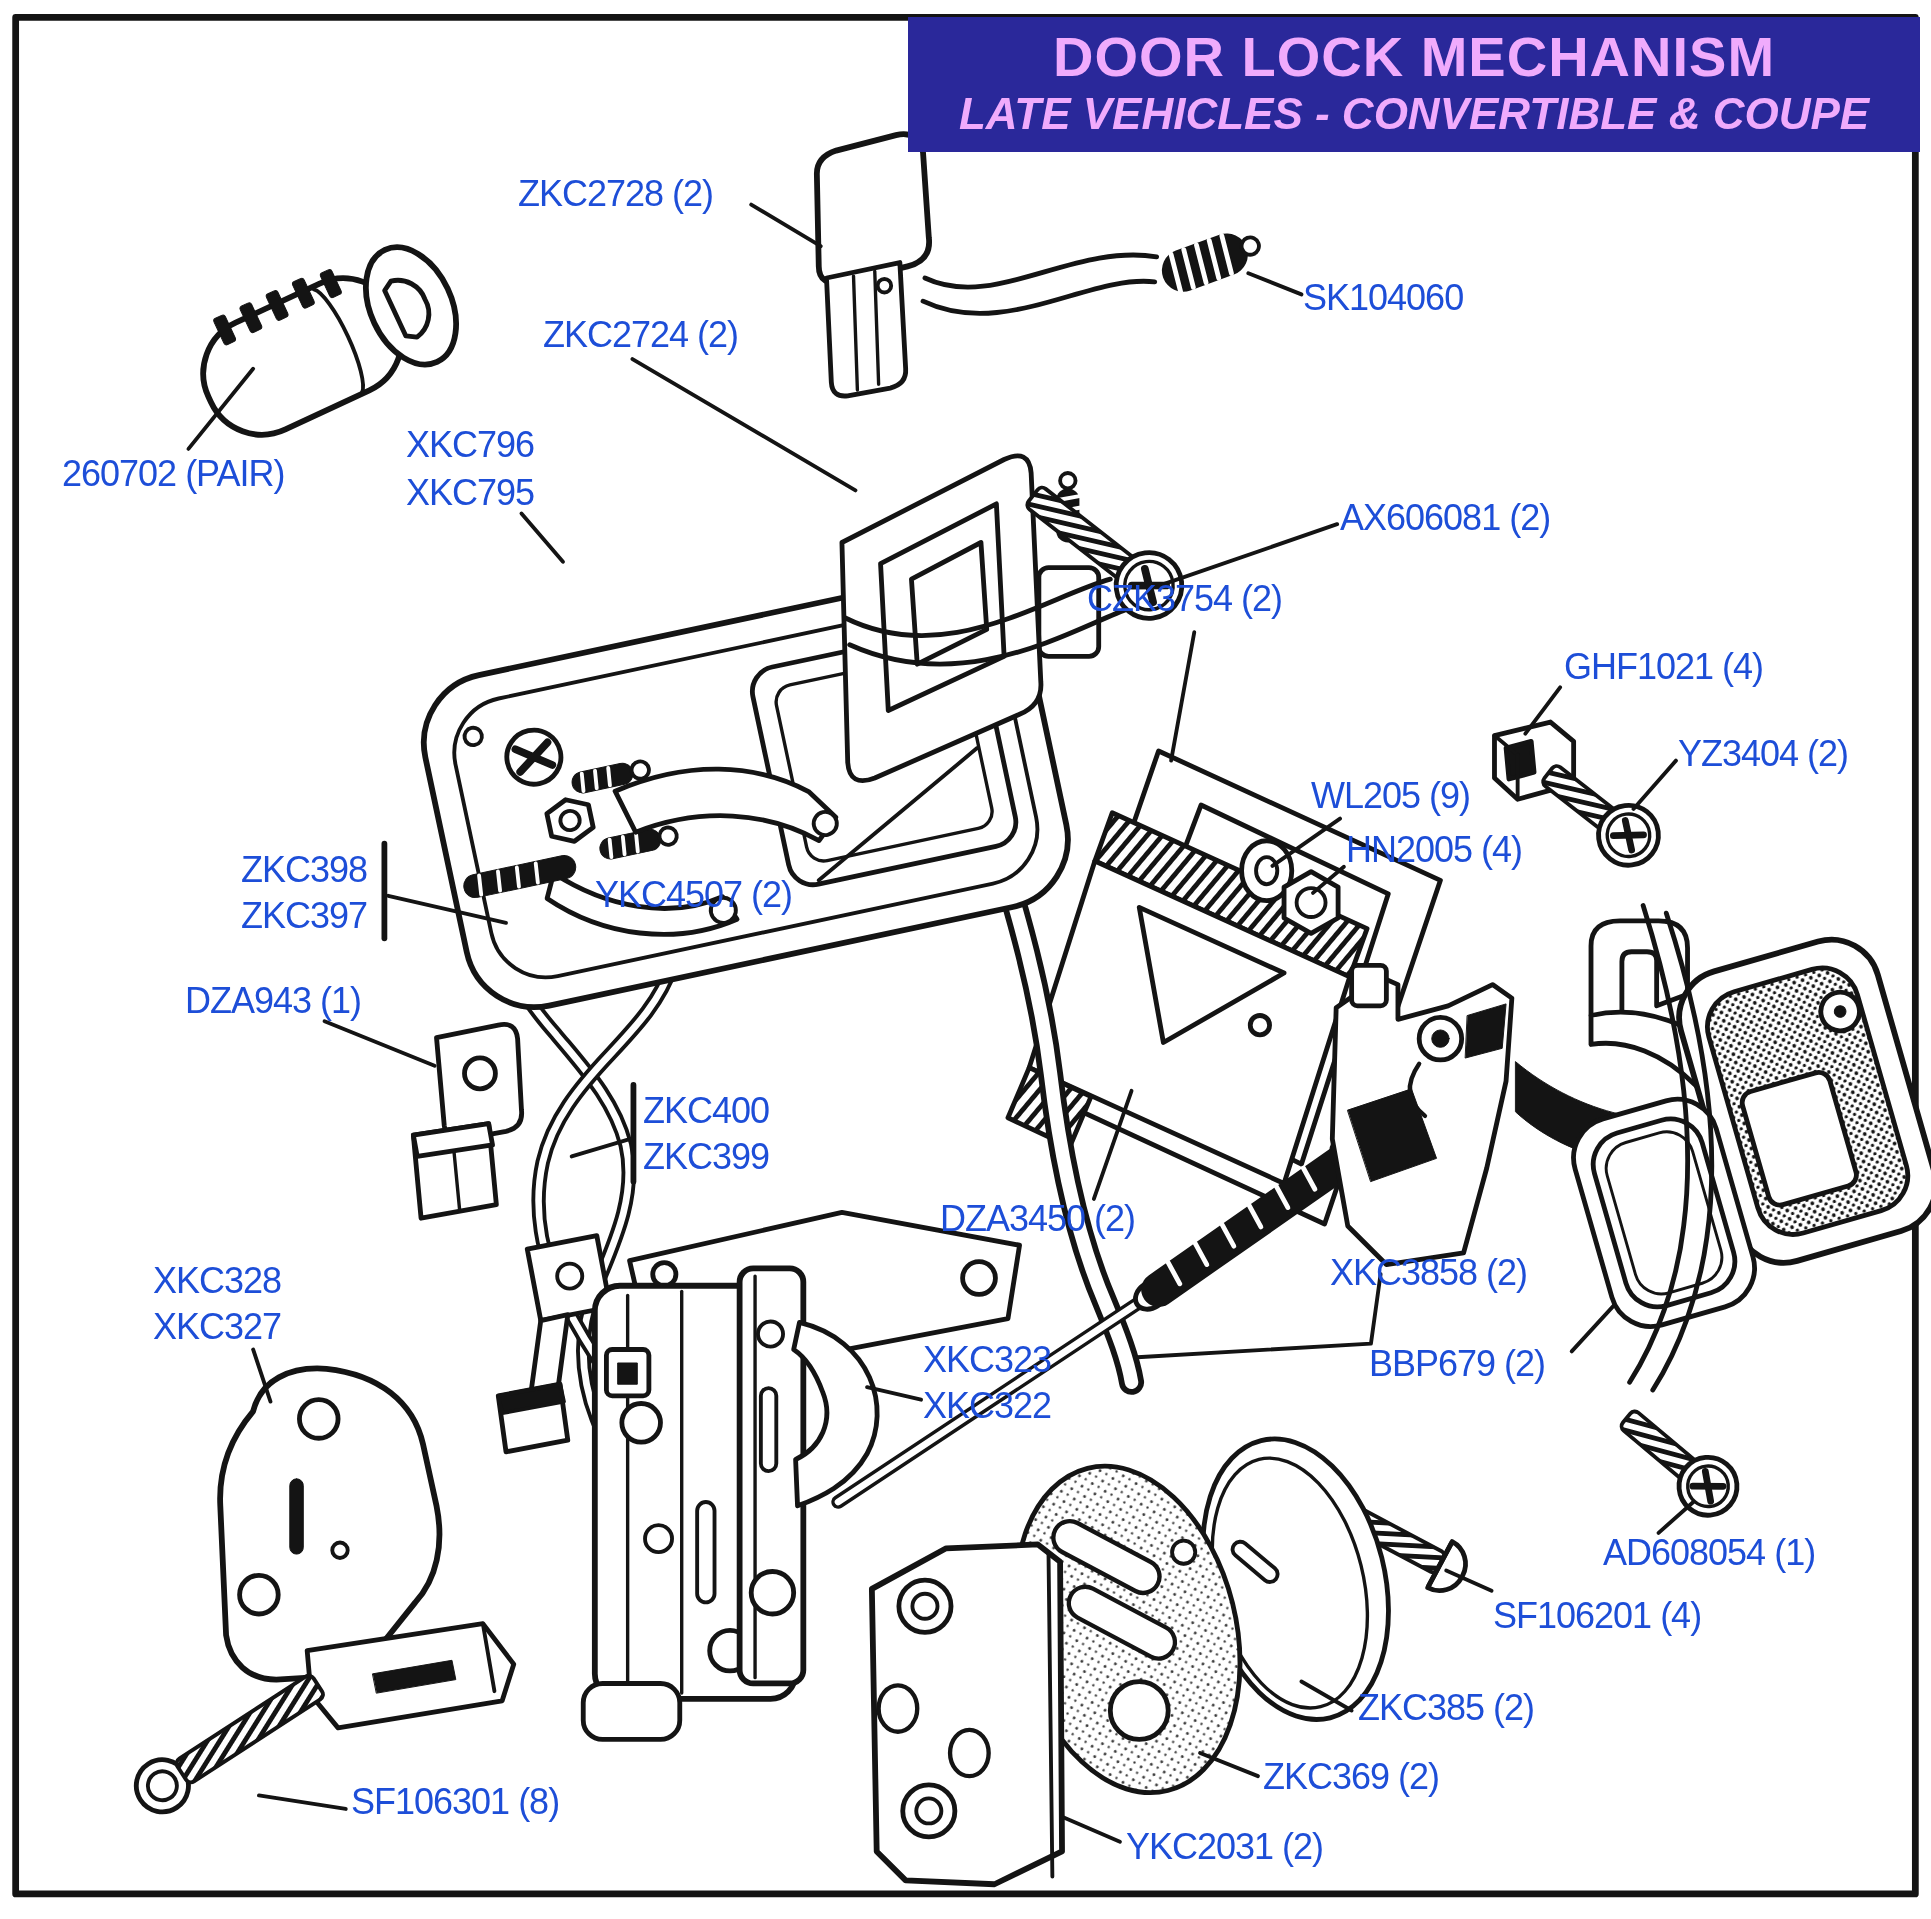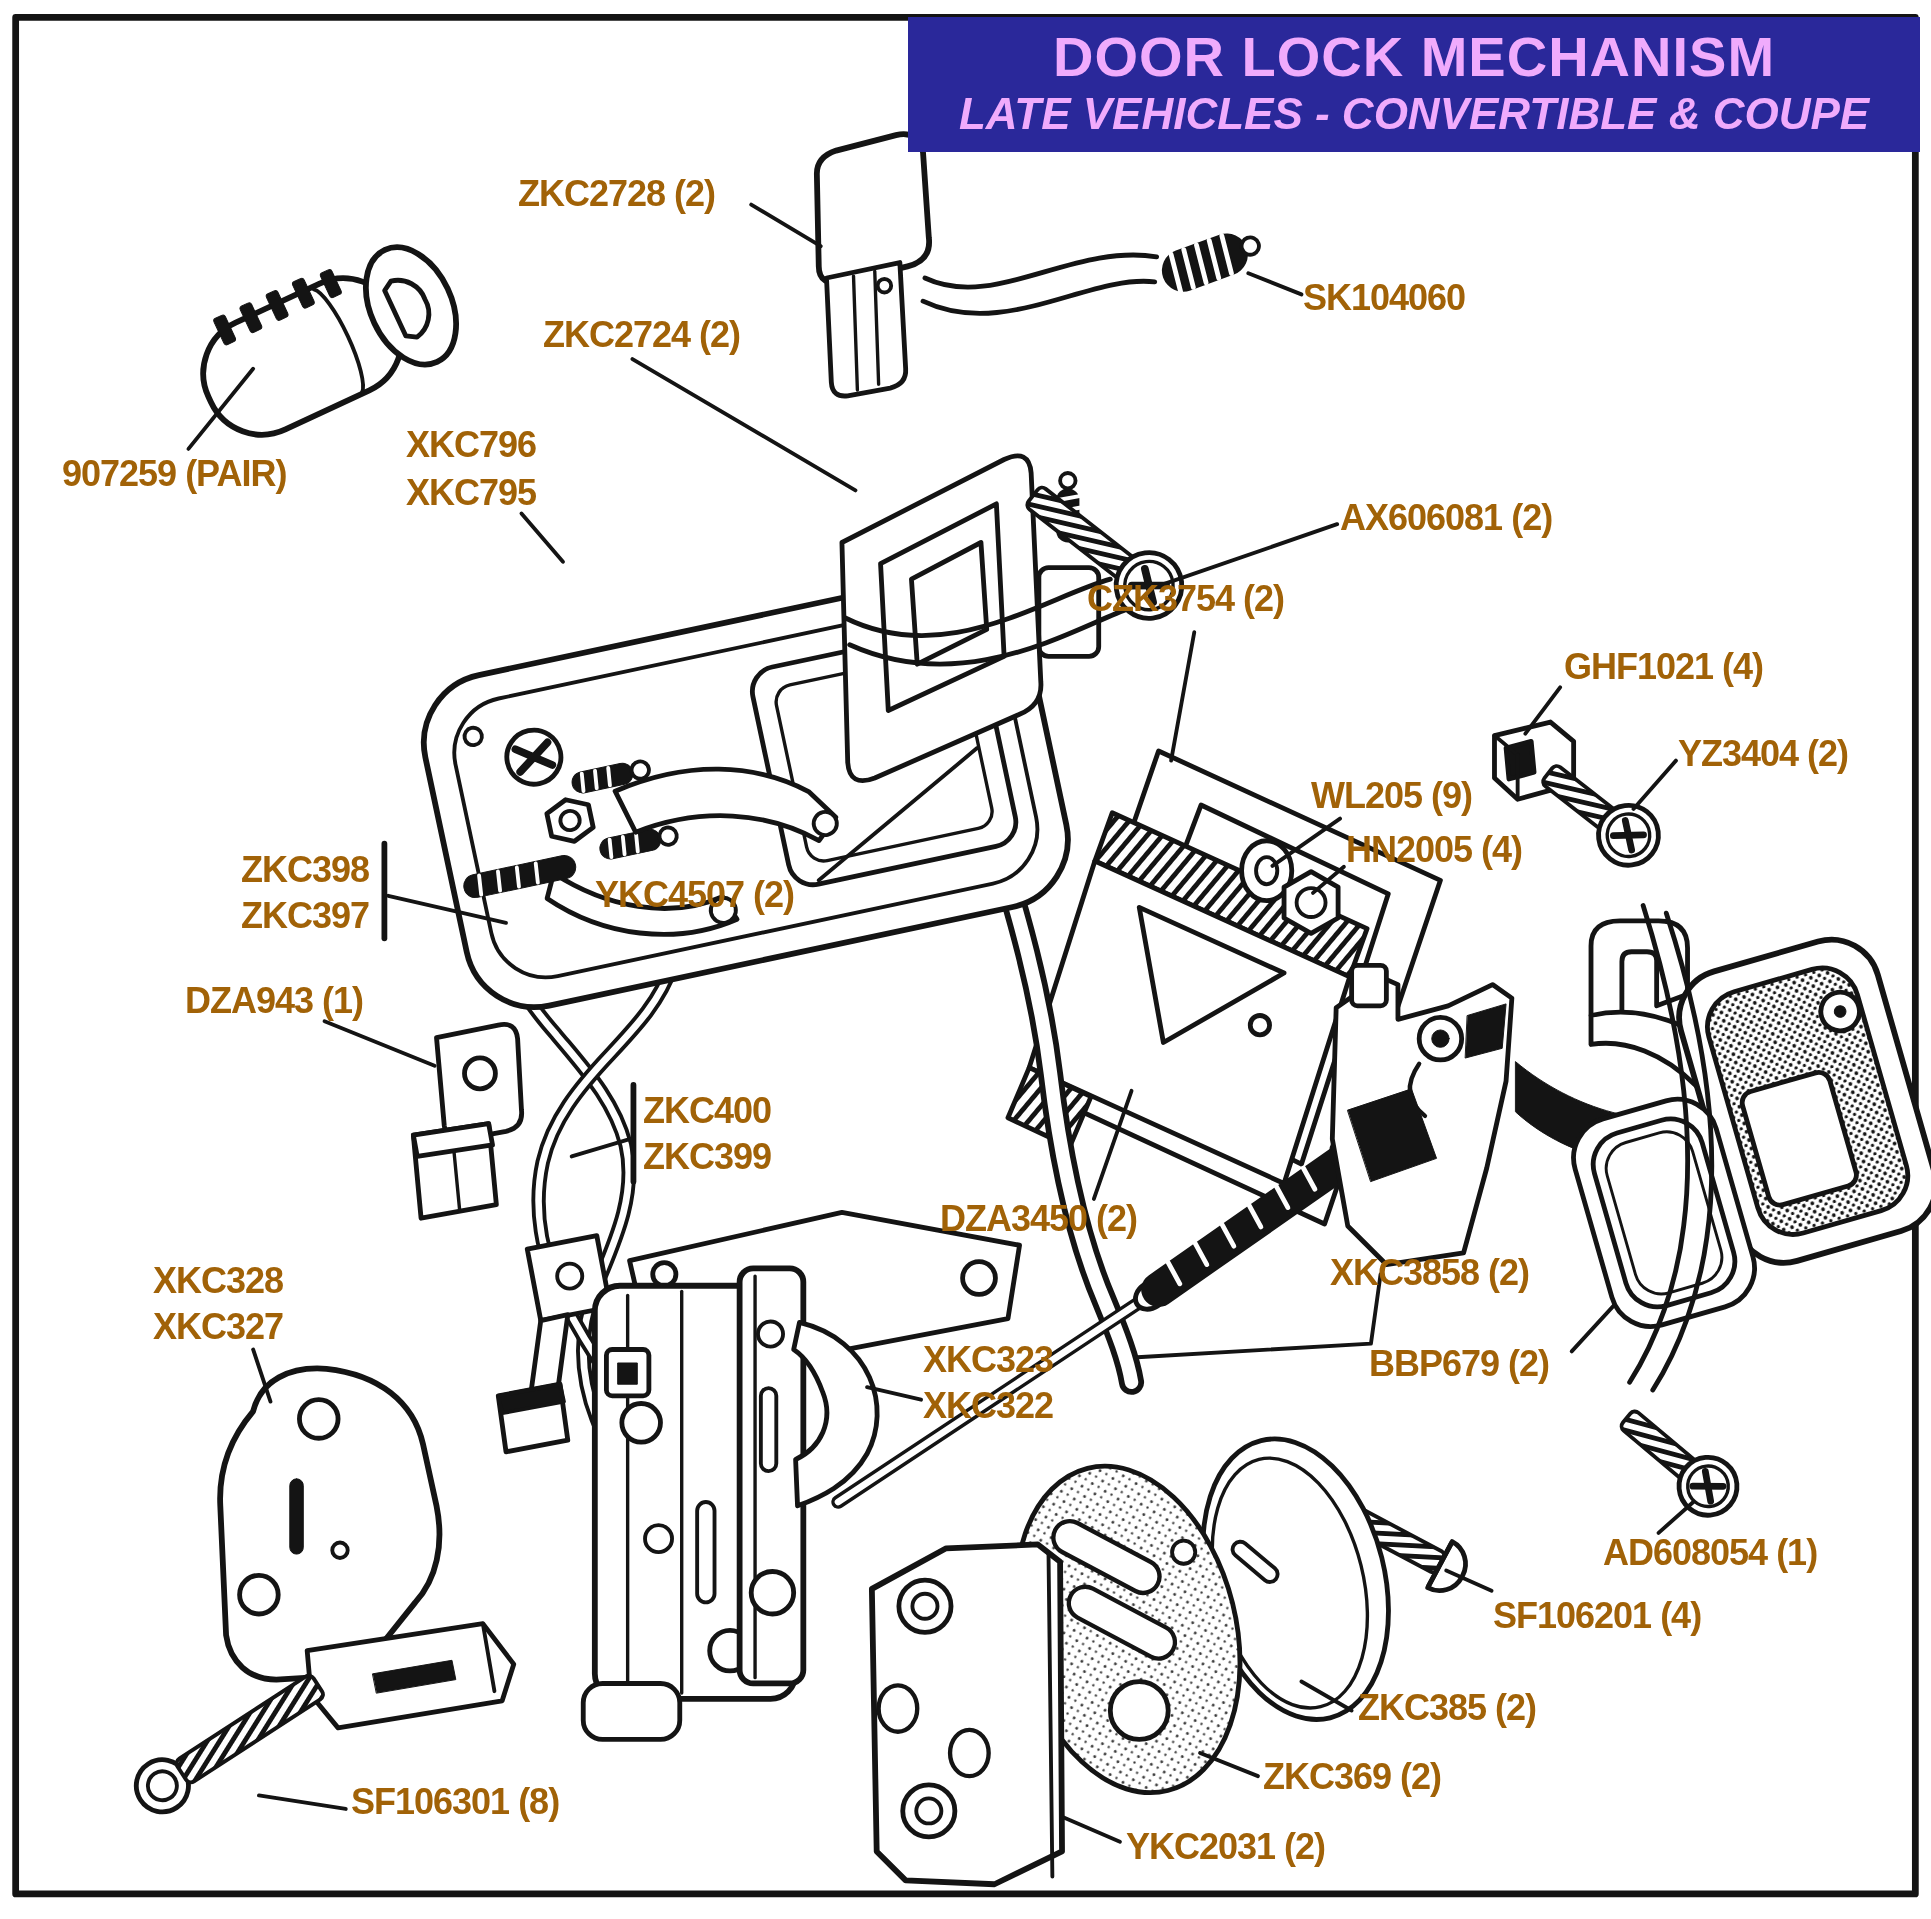--- a/index.html
+++ b/index.html
@@ -3,21 +3,21 @@
 <meta charset="utf-8">
 <style>
   html,body{margin:0;padding:0;background:#e8e8e8;}
   .page{position:relative;width:1931px;height:1919px;background:#ffffff;overflow:hidden;
         font-family:"Liberation Sans", sans-serif;}
   .art{position:absolute;left:0;top:0;width:1931px;height:1919px;}
   .banner{position:absolute;left:908px;top:17.4px;width:1012px;height:135px;
           background:#2a289a;color:#f0abfc;text-align:center;box-sizing:border-box;padding-top:9.7px;}
   .banner .t1{font-size:56px;font-weight:700;letter-spacing:1px;line-height:60px;white-space:nowrap;}
   .banner .t2{font-size:44px;font-weight:700;font-style:italic;letter-spacing:0px;line-height:54px;white-space:nowrap;}
-  .lbl{position:absolute;font-size:36px;font-weight:700;color:#a16207;letter-spacing:-1px;
+  .lbl{position:absolute;font-size:36px;font-weight:400;color:#1d4ed8;letter-spacing:-1px;
        white-space:nowrap;line-height:39px;transform-origin:left top;}
 </style>
 </head>
 <body>
 
 <div class="page">
 
   <svg class="art" viewBox="0 0 2000 1988" stroke-linejoin="round" stroke-linecap="round">
     <defs>
       <pattern id="hat" width="12" height="12" patternUnits="userSpaceOnUse" patternTransform="rotate(40)">
@@ -349,21 +349,21 @@
     </g>
   </svg>
 
   <div class="banner">
     <div class="t1">DOOR LOCK MECHANISM</div>
     <div class="t2">LATE VEHICLES - CONVERTIBLE &amp; COUPE</div>
   </div>
 
   <div class="lbl" style="left:518px;top:174px">ZKC2728 (2)</div>
   <div class="lbl" style="left:543px;top:315px">ZKC2724 (2)</div>
-  <div class="lbl" style="left:62px;top:454px">907259 (PAIR)</div>
+  <div class="lbl" style="left:62px;top:454px">260702 (PAIR)</div>
   <div class="lbl" style="left:406px;top:425px">XKC796</div>
   <div class="lbl" style="left:406px;top:473px">XKC795</div>
   <div class="lbl" style="left:1303px;top:278px">SK104060</div>
   <div class="lbl" style="left:1340px;top:498px">AX606081 (2)</div>
   <div class="lbl" style="left:1087px;top:579px">CZK3754 (2)</div>
   <div class="lbl" style="left:1564px;top:647px">GHF1021 (4)</div>
   <div class="lbl" style="left:1678px;top:734px">YZ3404 (2)</div>
   <div class="lbl" style="left:1311px;top:776px">WL205 (9)</div>
   <div class="lbl" style="left:1346px;top:830px">HN2005 (4)</div>
   <div class="lbl" style="left:241px;top:850px">ZKC398</div>

